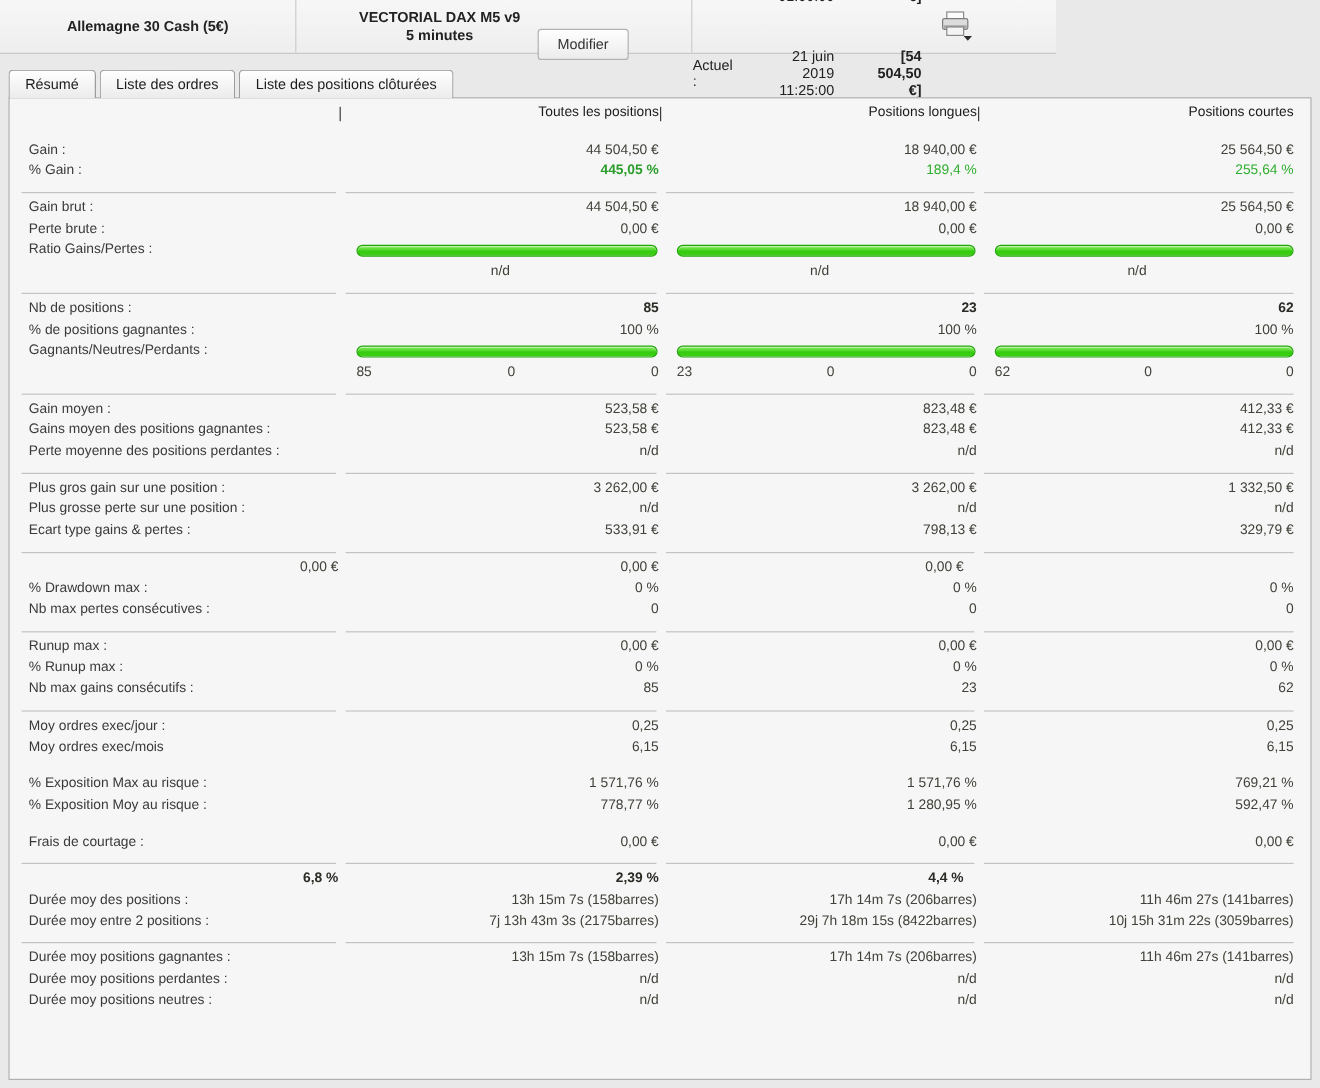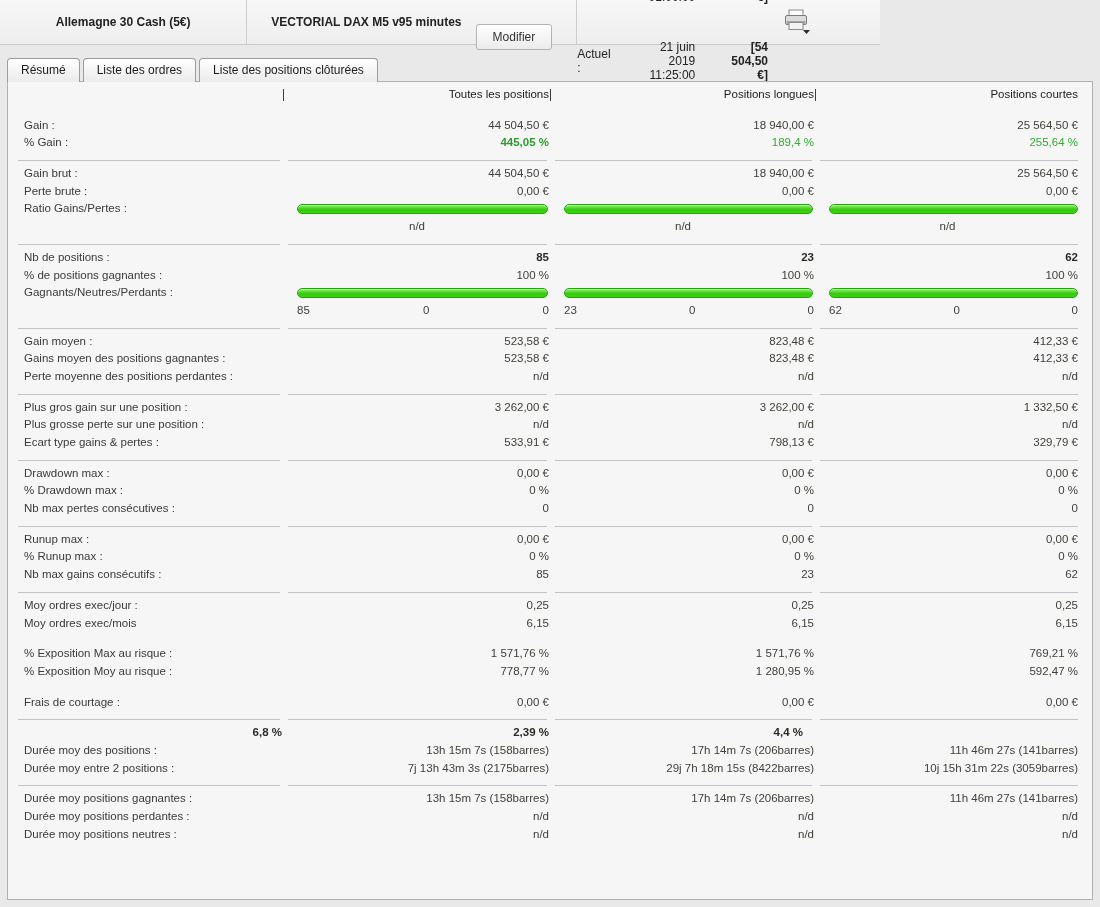--- a/index.html
+++ b/index.html
@@ -9,21 +9,21 @@
   }
   
   .topbar{
     position:absolute;top:0;left:0;width:880px;height:45px;
     background:linear-gradient(#f7f7f7,#eeeeee);
     border-bottom:1px solid #c9c9c9;display:flex;box-sizing:border-box;
   }
   .hdr-left{width:292px;border-right:1px solid #cdcdcd;display:flex;align-items:center;justify-content:center;
     font-size:12px;font-weight:bold;color:#222;}
   .hdr-center{width:391px;border-right:1px solid #cdcdcd;display:flex;align-items:center;justify-content:center;gap:14px;box-sizing:border-box;}
-  .strategy{display:flex;flex-direction:row;align-items:center;font-size:12px;font-weight:bold;color:#222;line-height:15px;}
+  .strategy{display:flex;flex-direction:column;align-items:center;font-size:12px;font-weight:bold;color:#222;line-height:15px;}
   .modify-btn{
     font-family:"Liberation Sans",sans-serif;font-size:12px;color:#333;
     background:linear-gradient(#fefefe,#ececec);border:1px solid #b3b3b3;border-radius:3px;
     padding:5px 16px;cursor:pointer;margin-top:30px;
   }
   .hdr-right{flex:1;display:flex;align-items:center;justify-content:flex-end;padding-right:68px;}
   .dates{display:grid;grid-template-columns:auto auto auto;column-gap:7px;row-gap:2px;font-size:12px;color:#222;align-items:center;gap:36px;}
   .dates .lbl{text-align:left;}
   .dates .dt{text-align:right;}
   .dates .amt{font-weight:bold;text-align:right;}
@@ -274,21 +274,20 @@
       </div>
     </div>
     <div class="section">
       <div class="divider">
         <div class="seg first"></div>
         <div class="seg"></div>
         <div class="seg"></div>
         <div class="seg last"></div>
       </div>
       <div class="row">
-        <div class="cell lblcell">Drawdown max :</div>
         <div class="cell val">0,00 €</div>
         <div class="cell val">0,00 €</div>
         <div class="cell val">0,00 €</div>
       </div>
       <div class="row">
         <div class="cell lblcell">% Drawdown max :</div>
         <div class="cell val">0 %</div>
         <div class="cell val">0 %</div>
         <div class="cell val">0 %</div>
       </div>

